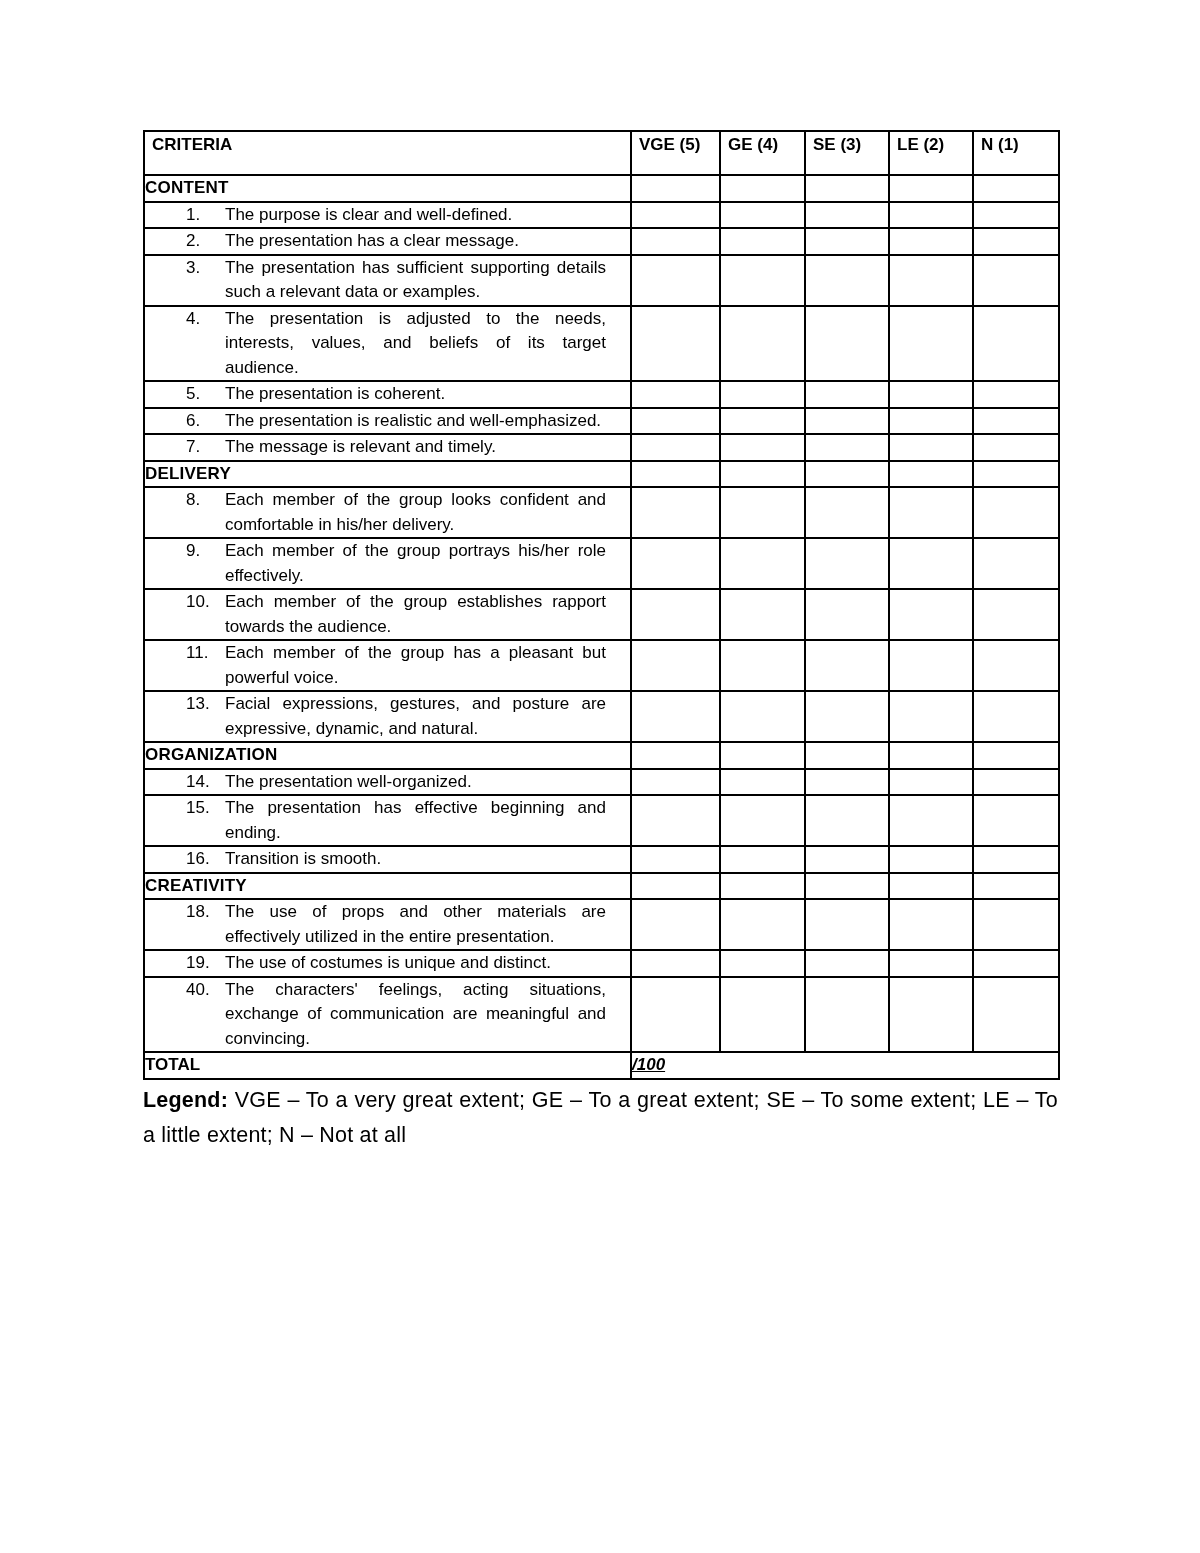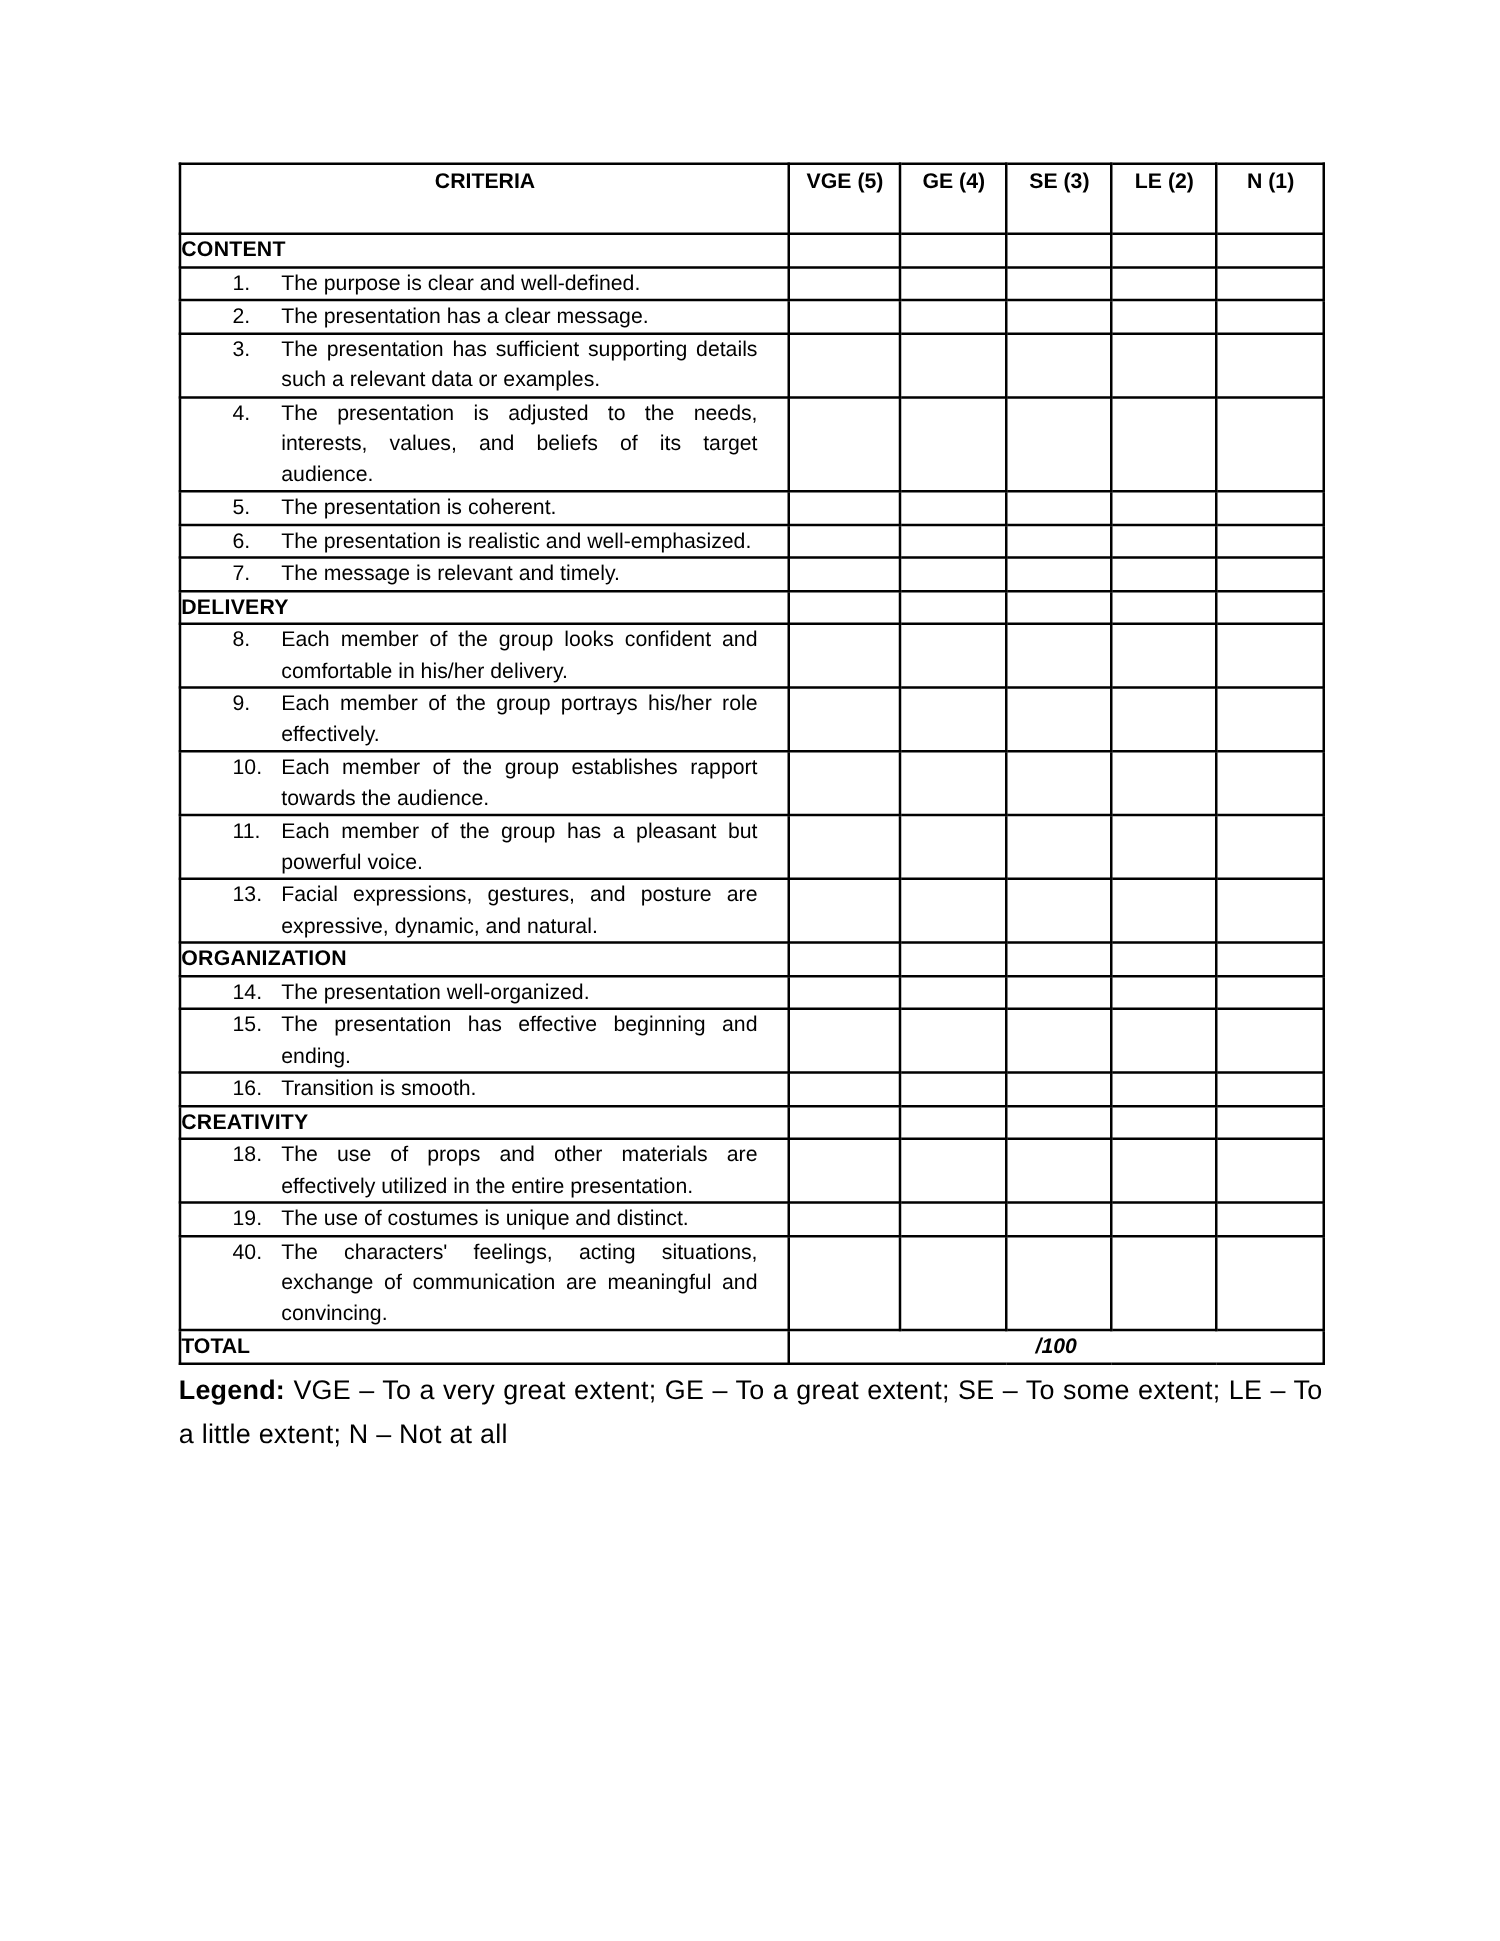--- a/index.html
+++ b/index.html
@@ -37,23 +37,23 @@
   }
   table.rubric th,
   table.rubric td {
     border: 2px solid #000000;
     padding: 0;
     vertical-align: top;
     overflow: hidden;
   }
   table.rubric th {
     font-weight: bold;
-    text-align: center;
+    text-align: left;
     padding: 1px 6px 2px 7px;
-    height: 56px;
+    height: 44px;
   }
   td.section-cell {
     font-weight: bold;
     padding: 0 6px 1px 7px;
     letter-spacing: 0.2px;
   }
   td.item-cell { padding: 0; }
   .item { display: flex; }
   .item .num {
     flex: 0 0 39px;
@@ -66,22 +66,23 @@
     padding-right: 24px;
   }
   td.score-cell { min-width: 0; }
   td.total-label {
     font-weight: bold;
     padding: 0 6px 1px 7px;
   }
   td.total-value {
     font-weight: bold;
     font-style: italic;
-    text-align: center;
+    text-align: left;
     padding: 0 6px 1px 6px;
+    text-decoration: underline;
   }
   .legend {
     margin: 3px 0 0 0;
     font-size: 21.5px;
     line-height: 35px;
     text-align: justify;
     letter-spacing: 0.2px;
   }
   .legend .legend-label { font-weight: bold; margin-top: 16px; }
 </style>

